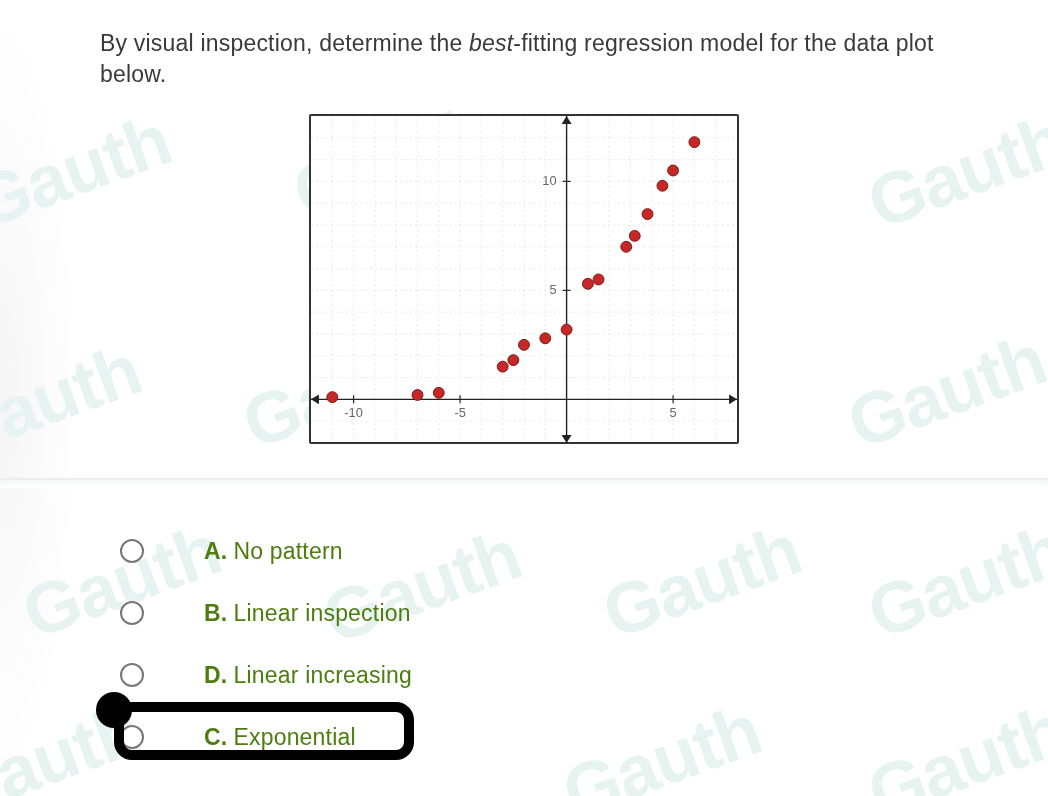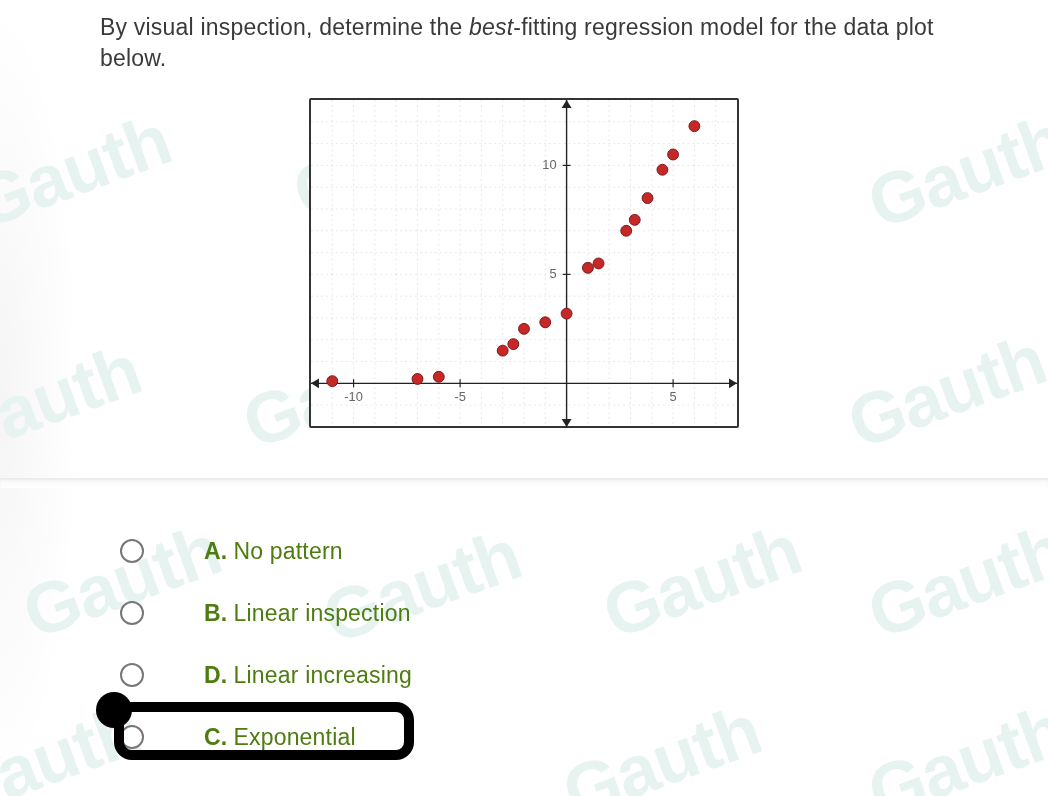--- a/index.html
+++ b/index.html
@@ -11,21 +11,21 @@
     background: #ffffff;
     font-family: Arial, Helvetica, sans-serif;
     position: relative;
     overflow: hidden;
     color: #3a3a3a;
   }
   .page {
     position: relative;
     width: 100%;
     height: 100%;
-    padding: 12px 100px 0 100px;
+    padding: 28px 100px 0 100px;
   }
   .question-text {
     font-size: 23px;
     line-height: 1.35;
     color: #3a3a3a;
     font-weight: 400;
     letter-spacing: 0.2px;
   }
   .question-text .best { font-style: italic; }
   .chart-wrap {

